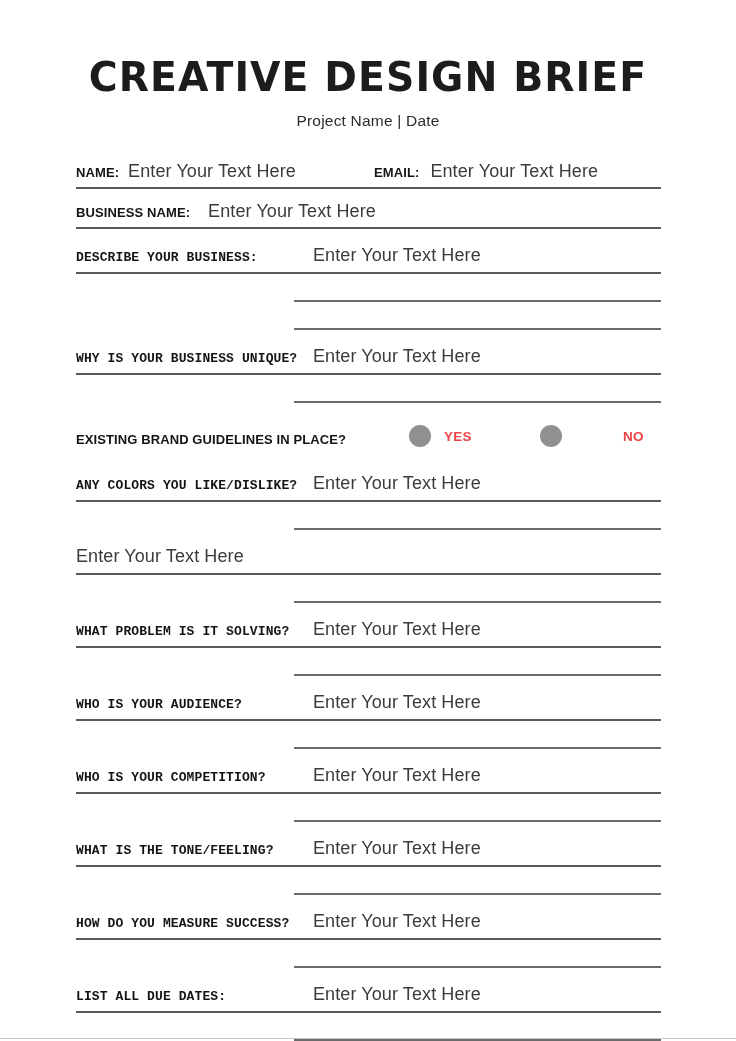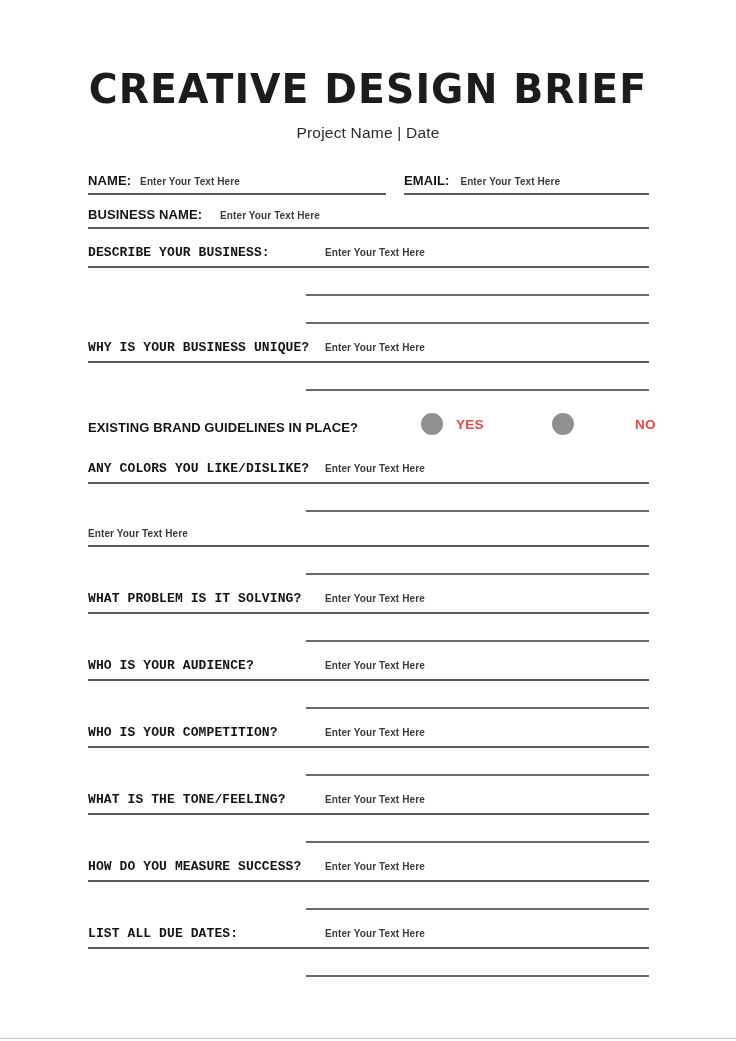--- a/index.html
+++ b/index.html
@@ -15,21 +15,21 @@
     color: #1a1a1a;
     position: relative;
     overflow: hidden;
   }
 
   .page {
     position: relative;
     width: 736px;
     height: 1041px;
     background: #ffffff;
-    padding: 16px;
+    padding: 4px;
   }
 
   
   .page-bottom-edge {
     position: absolute;
     left: 0;
     right: 0;
     bottom: 2px;
     height: 1px;
     background: #c9c9c9;
@@ -78,41 +78,41 @@
   .rule-indent-wrap {
     padding-left: 218px;
   }
 
   
   .split-row {
     display: flex;
     align-items: flex-end;
   }
   .split-col.name-col { width: 298px; flex: none; }
-  .split-col.email-col { flex: 1 1 auto; margin-left: 18px; }
+  .split-col.email-col { flex: 1 1 auto; }
 
   .field-line {
     display: flex;
     align-items: baseline;
     white-space: nowrap;
     overflow: hidden;
   }
 
   .label {
     font-size: 13px;
     font-weight: 700;
     letter-spacing: 0.1px;
     color: #141414;
     text-transform: uppercase;
     flex: none;
   }
 
   .placeholder {
-    font-size: 10px;
-    font-weight: 700;
+    font-size: 18px;
+    font-weight: 400;
     color: #3b3b3b;
     letter-spacing: 0.1px;
     flex: none;
   }
 
   
   .field {
     position: relative;
   }
 

